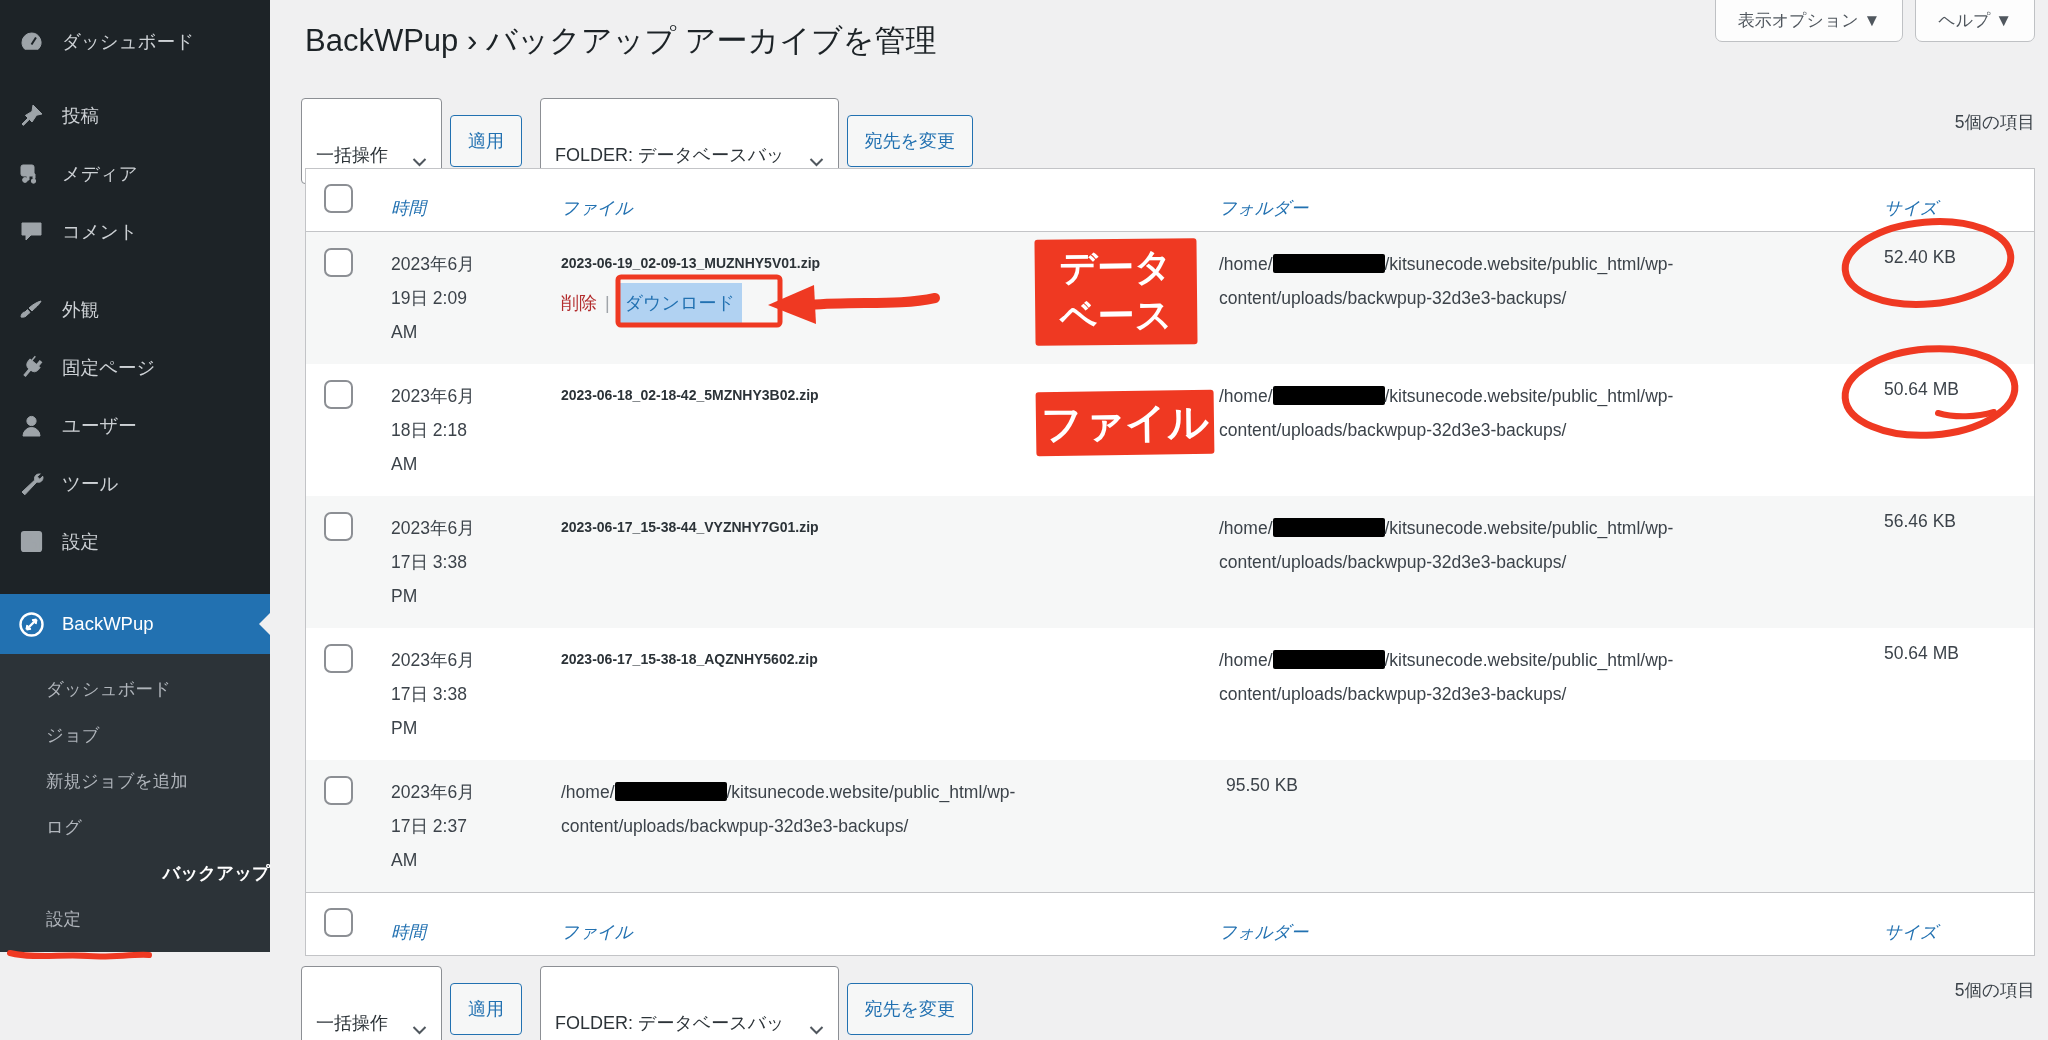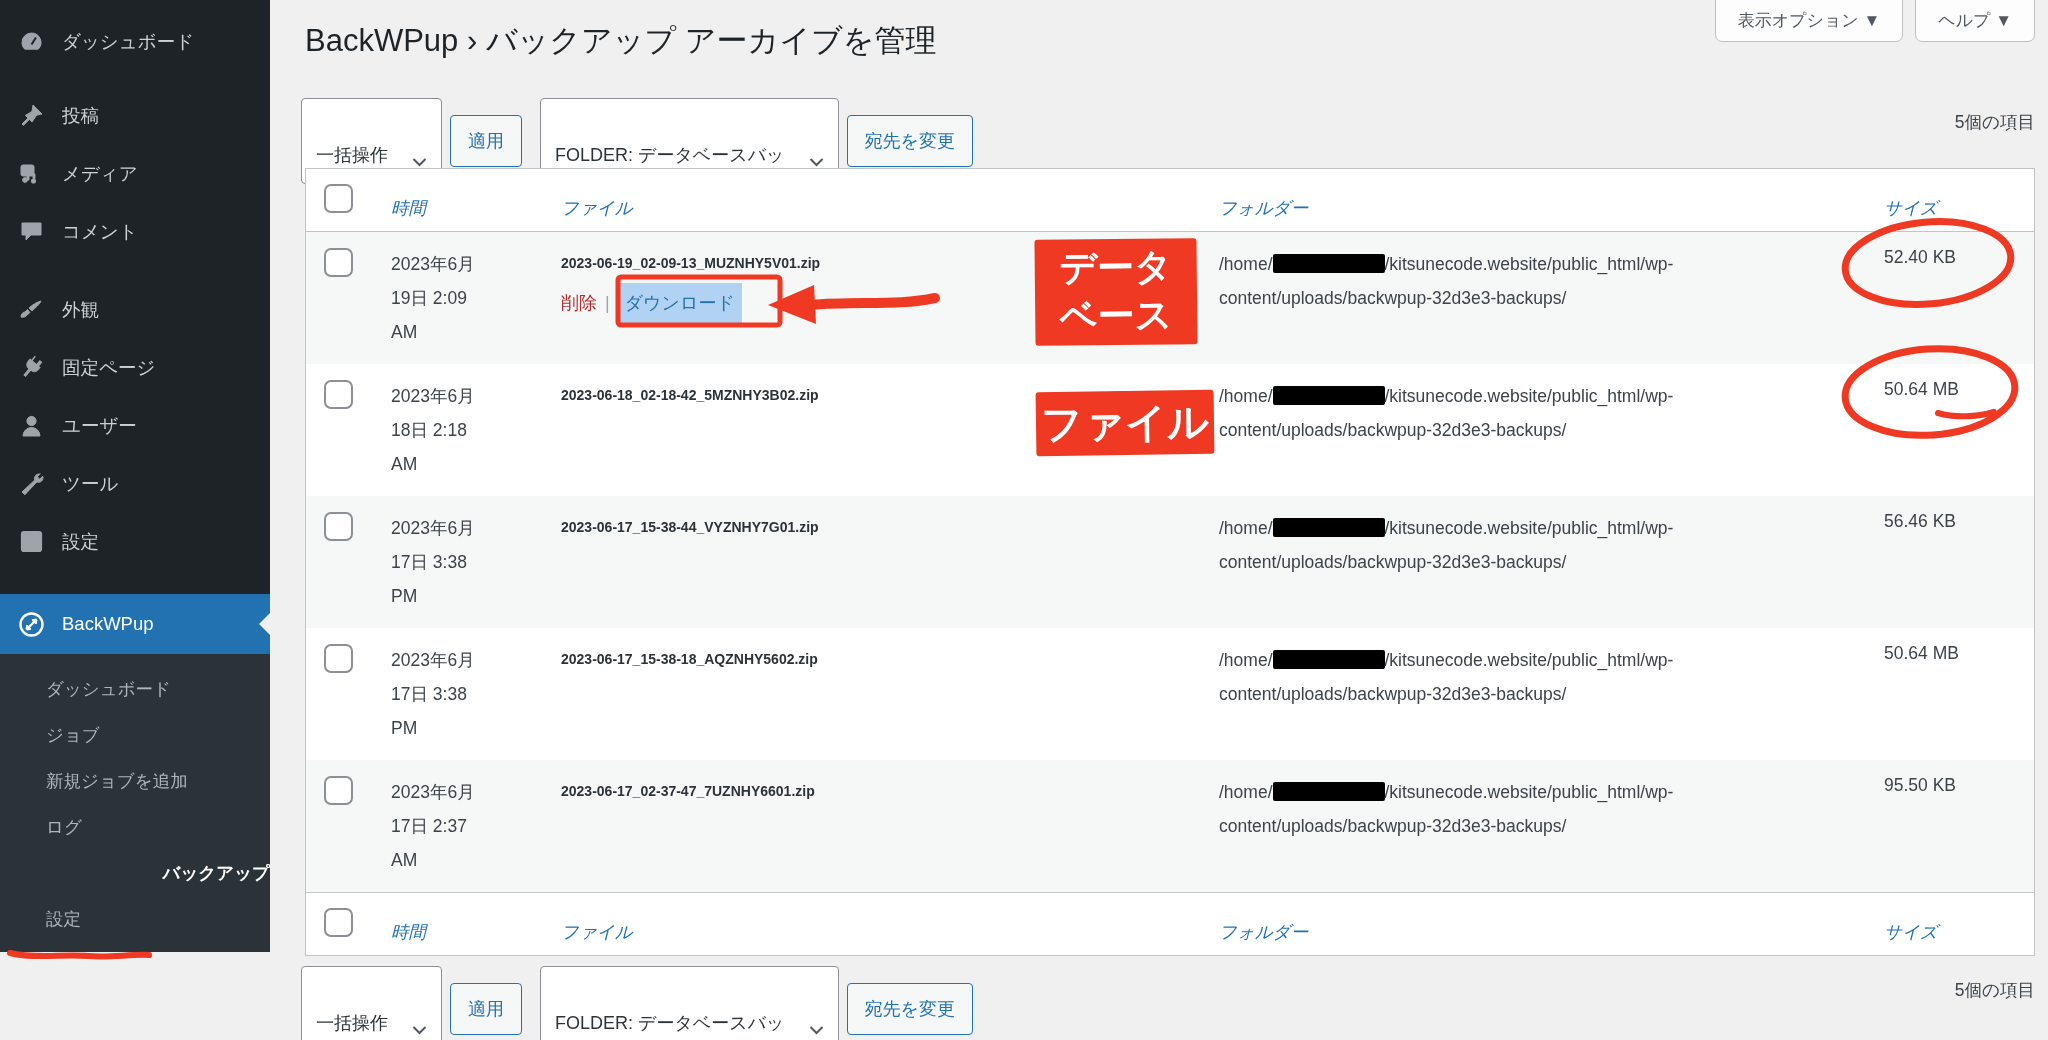--- a/index.html
+++ b/index.html
@@ -284,23 +284,20 @@
         <div class="col-size">50.64 MB</div>
       </div>
 
       <div class="trow alt">
         <div class="col-cb"><span class="checkbox"></span></div>
         <div class="col-time">
           <div>2023年6月</div>
             <div>17日 2:37</div>
             <div>AM</div>
         </div>
-        <div class="col-file">
-          <div class="file-name">2023-06-17_02-37-47_7UZNHY6601.zip</div>
-        </div>
         <div class="col-folder">
           <div><span>/home/</span><span class="redact"></span><span>/kitsunecode.website/public_html/wp-</span></div>
           <div>content/uploads/backwpup-32d3e3-backups/</div>
         </div>
         <div class="col-size">95.50 KB</div>
       </div>
 
       <div class="tfoot">
         <div class="col-cb"><span class="checkbox"></span></div>
         <div class="col-time"><span class="th">時間</span></div>

